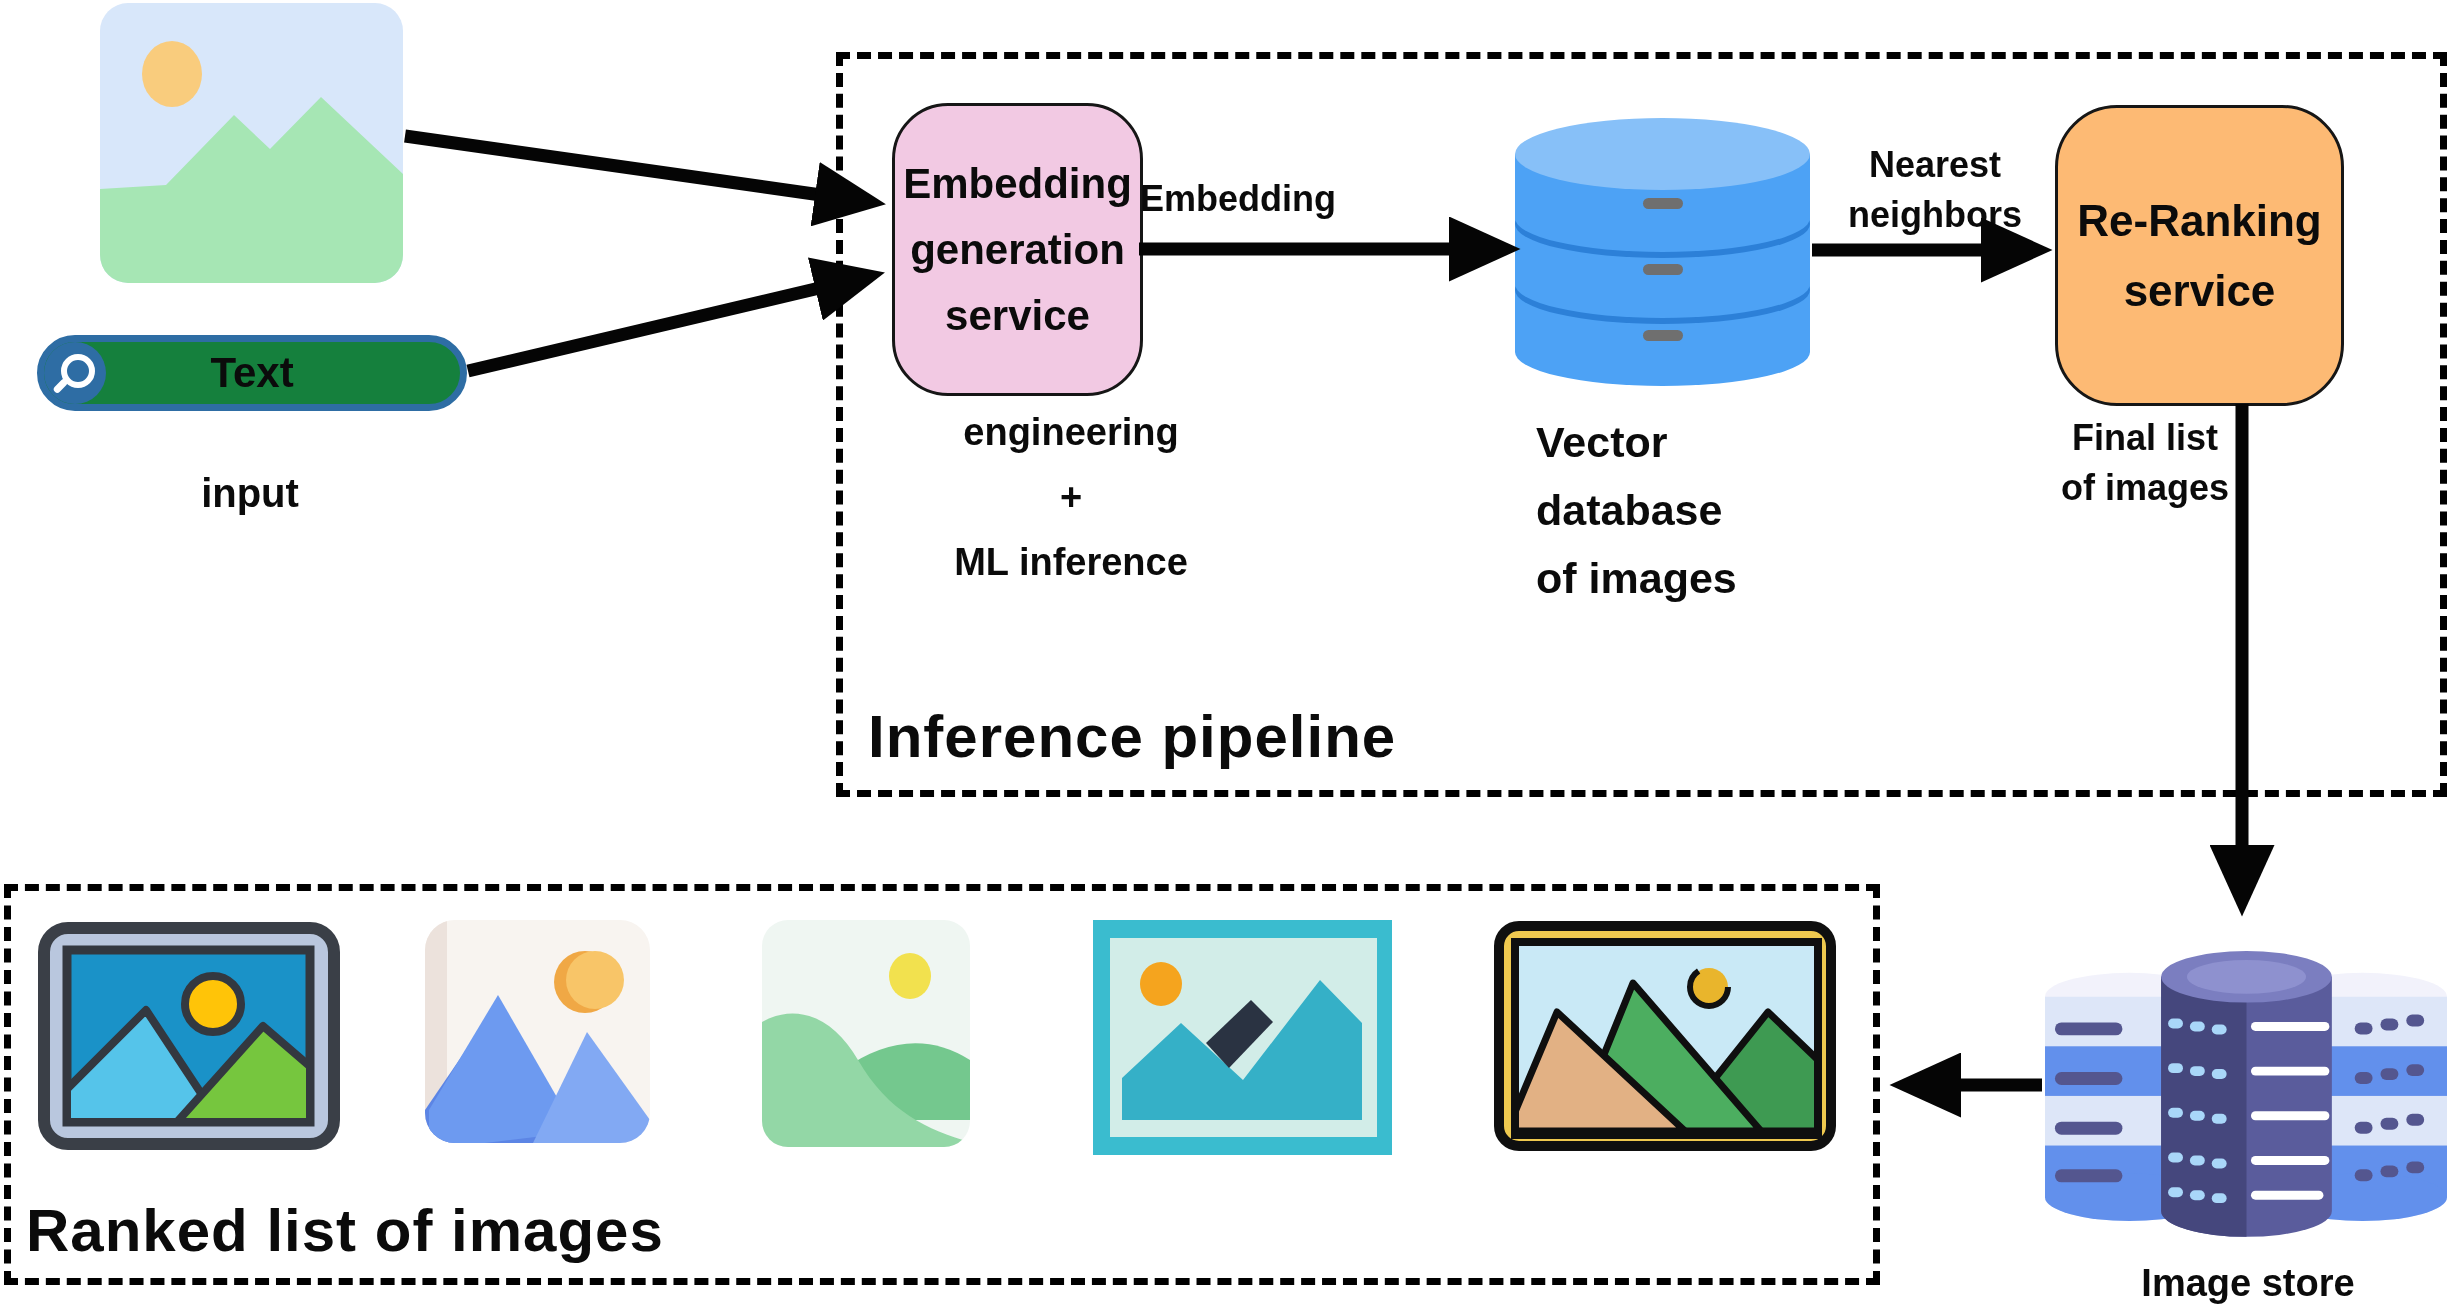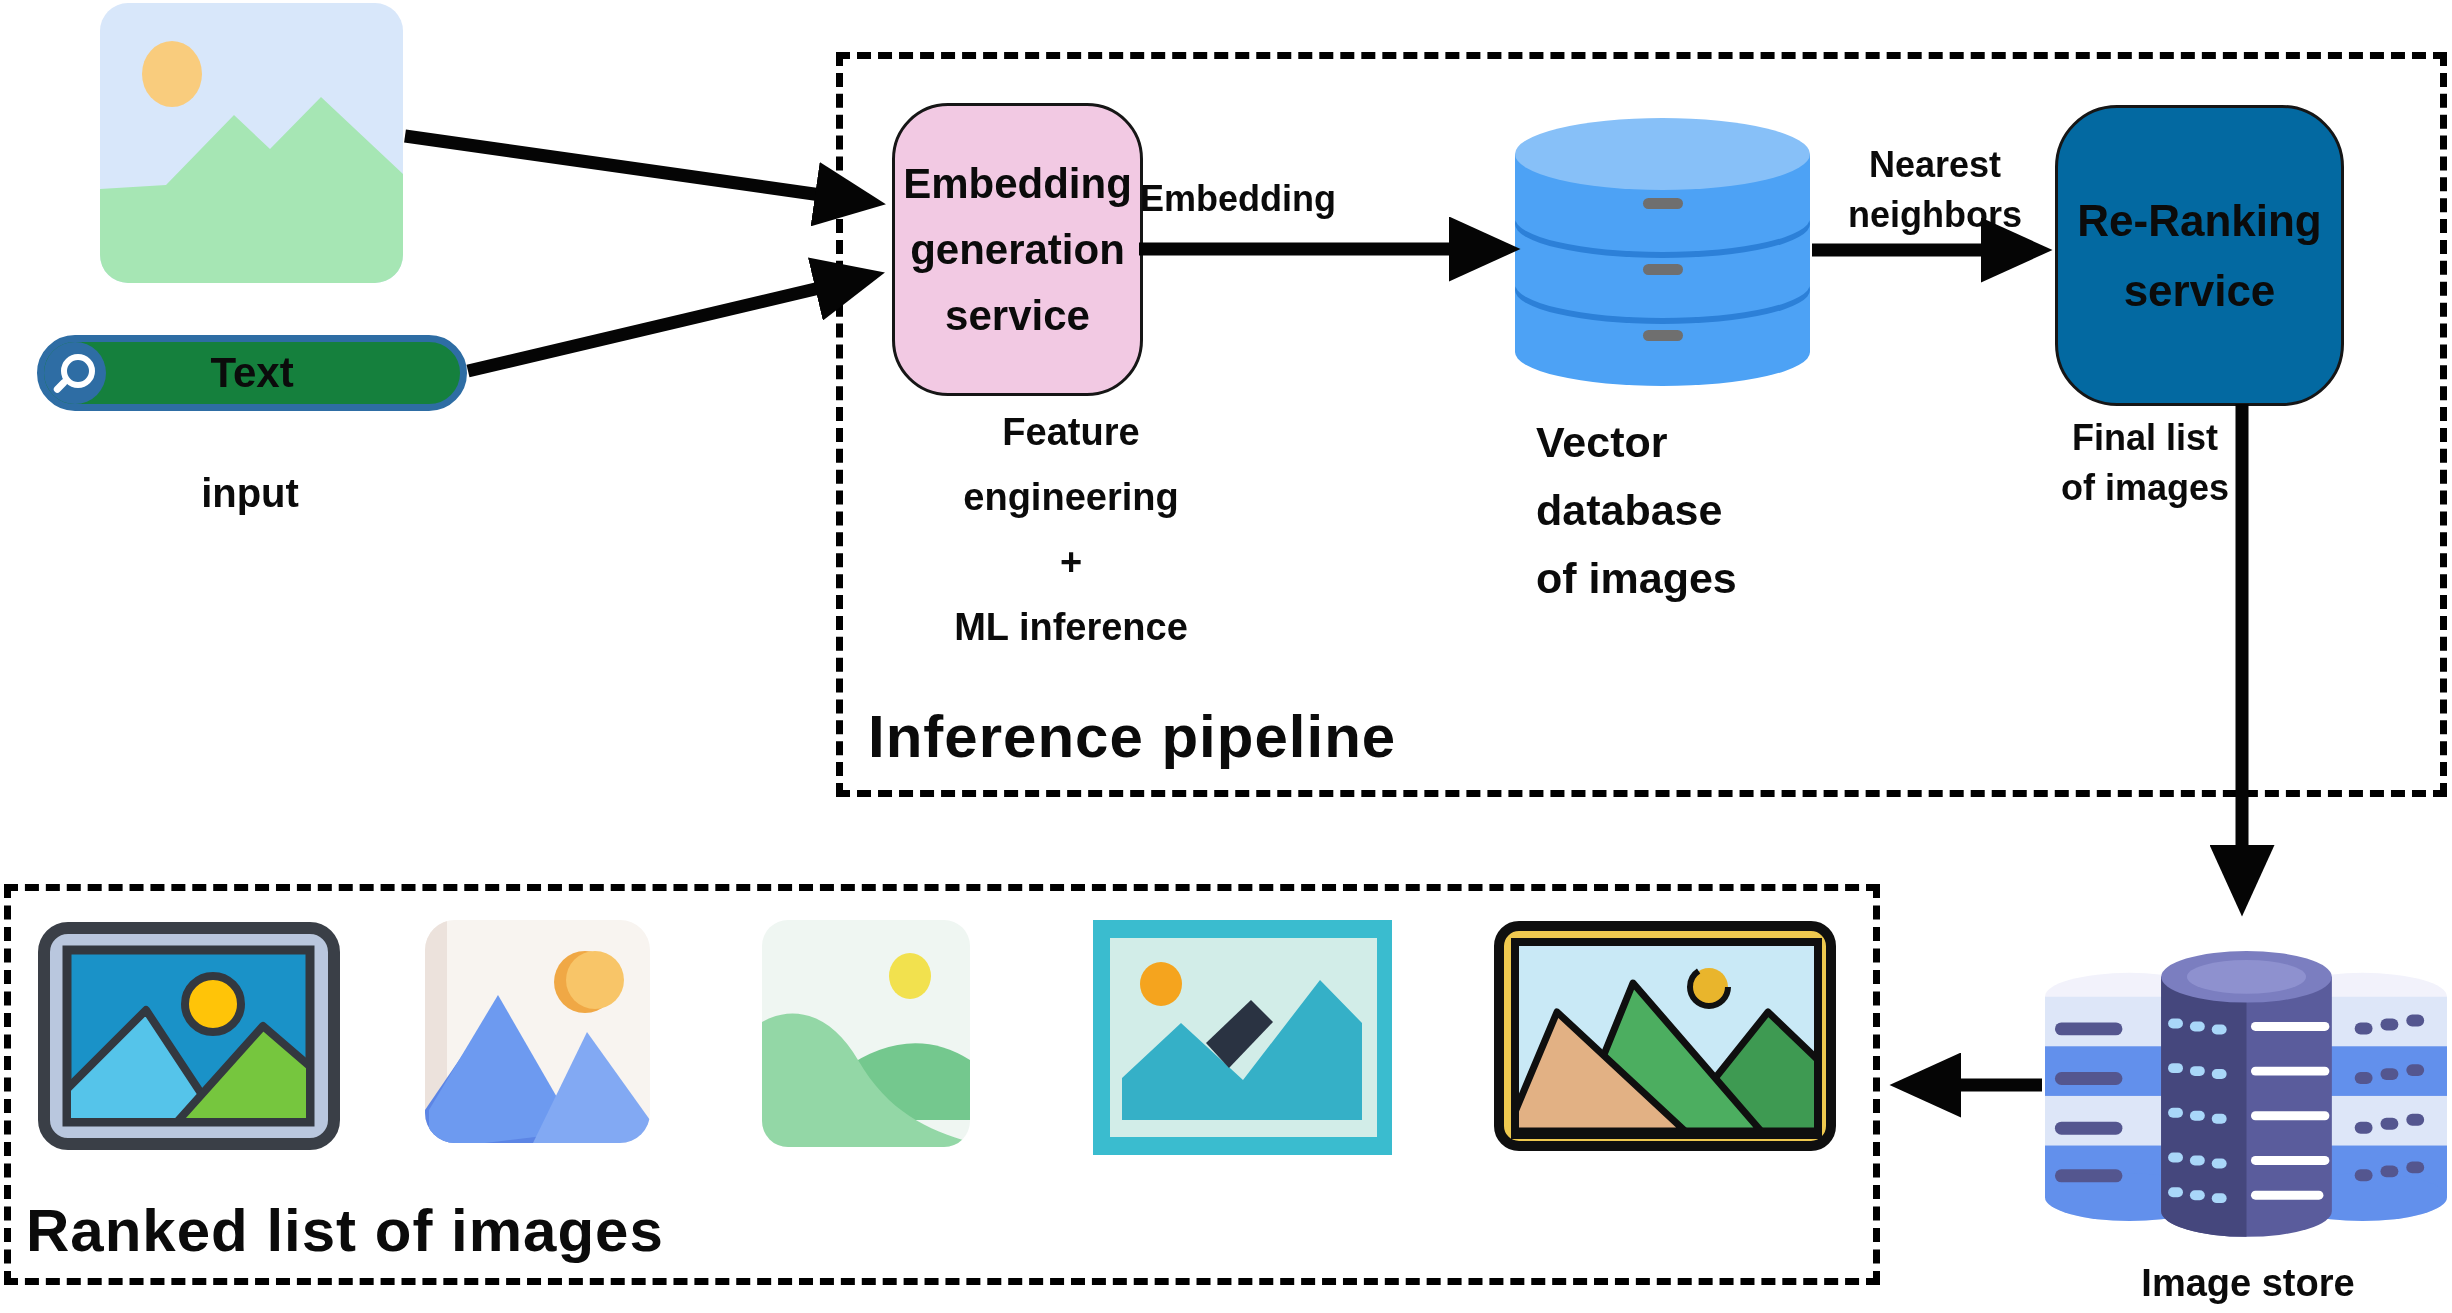--- a/index.html
+++ b/index.html
@@ -44,21 +44,21 @@
   #edge-embedding{left:1138px;top:178px;width:200px;}
   #edge-nearest{left:1822px;top:140px;width:226px;line-height:50px;}
   #edge-final{left:2035px;top:413px;width:220px;line-height:50px;}
 
   
   #vector-db-icon{left:1515px;top:112px;width:295px;height:285px;}
   #vector-db-caption{left:1536px;top:408px;width:305px;
     font-size:43px;font-weight:700;line-height:68px;}
 
   
-  #rerank-box{left:2055px;top:105px;width:283px;height:295px;background:#0369a1;
+  #rerank-box{left:2055px;top:105px;width:283px;height:295px;background:#fdba74;
     border:3px solid #161616;border-radius:62px;display:flex;flex-direction:column;
     align-items:center;justify-content:center;text-align:center;
     font-size:44px;font-weight:700;line-height:70px;}
 
   
   #ranked-box{left:4px;top:884px;width:1876px;height:401px;box-sizing:border-box;
     border:7px dashed #000;}
   #ranked-label{left:26px;top:1196px;font-size:60px;font-weight:800;letter-spacing:1px;}
 
   .thumb{position:absolute;overflow:hidden;}
@@ -103,21 +103,20 @@
 <div class="abs" id="inference-box"></div>
 <div class="abs" id="inference-label">Inference pipeline</div>
 
 <div class="abs" id="embedding-box">
   <div>Embedding</div>
   <div>generation</div>
   <div>service</div>
 </div>
 
 <div class="abs" id="embedding-caption">
-  <div>Feature</div>
   <div>engineering</div>
   <div>+</div>
   <div>ML inference</div>
 </div>
 
 <div class="abs edge-label" id="edge-embedding">Embedding</div>
 
 <div class="abs edge-label" id="edge-nearest">
   <div>Nearest</div>
   <div>neighbors</div>

